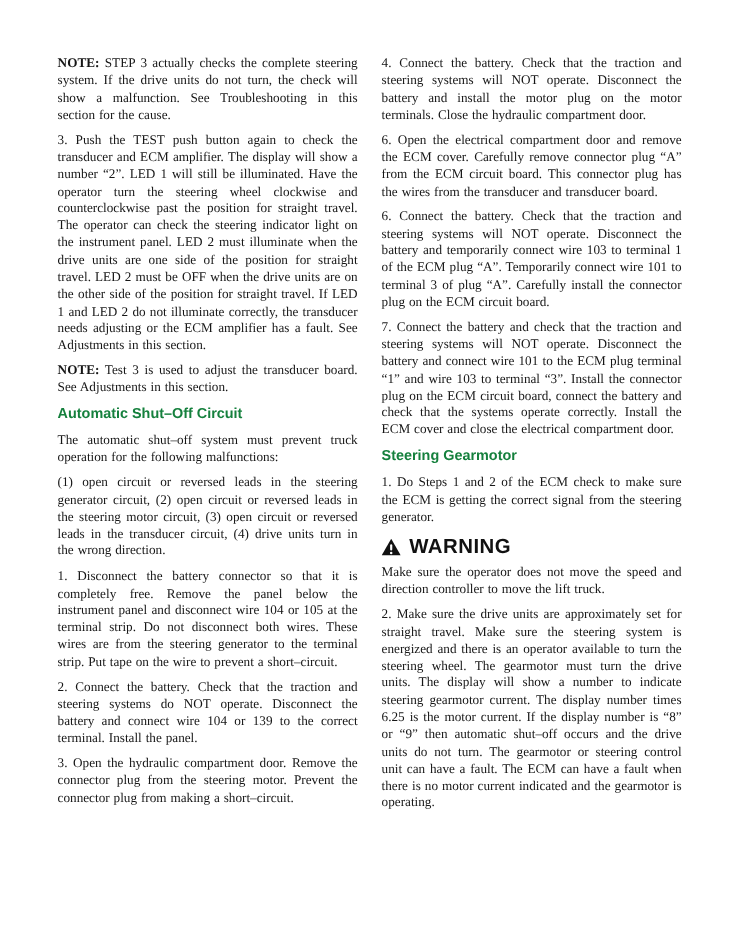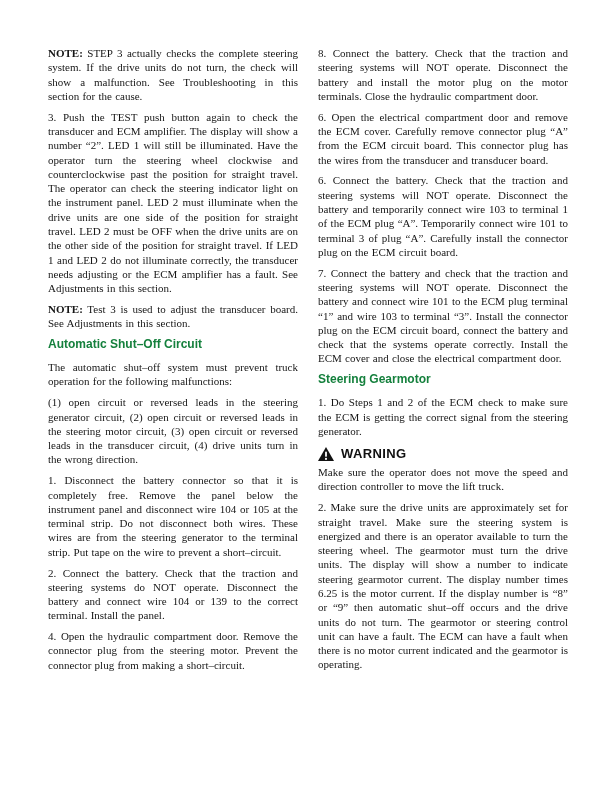--- a/index.html
+++ b/index.html
@@ -39,21 +39,21 @@
   }
   .warning-head {
     display: flex;
     align-items: center;
     gap: 7px;
     margin: 8px 0 4px 0;
   }
   .warn-label {
     font-family: "Liberation Sans", sans-serif;
     font-weight: 700;
-    font-size: 13px;
+    font-size: 17px;
     letter-spacing: 0.4px;
     color: #111111;
   }
   .warn-icon { display: block; }
   p.bold { font-weight: 400; }
   .page-number {
     position: absolute;
     left: 59px;
     top: 730px;
     font-size: 12.5px;
@@ -69,25 +69,25 @@
 
     <div class="col">
       <p class="body"><span class="lead">NOTE:</span><span> STEP 3 actually checks the complete steering system. If the drive units do not turn, the check will show a malfunction. See Troubleshooting in this section for the cause.</span></p>
       <p class="body">3. Push the TEST push button again to check the transducer and ECM amplifier. The display will show a number “2”. LED 1 will still be illuminated. Have the operator turn the steering wheel clockwise and counterclockwise past the position for straight travel. The operator can check the steering indicator light on the instrument panel. LED 2 must illuminate when the drive units are one side of the position for straight travel. LED 2 must be OFF when the drive units are on the other side of the position for straight travel. If LED 1 and LED 2 do not illuminate correctly, the transducer needs adjusting or the ECM amplifier has a fault. See Adjustments in this section.</p>
       <p class="body"><span class="lead">NOTE:</span><span> Test 3 is used to adjust the transducer board. See Adjustments in this section.</span></p>
       <h2 class="heading">Automatic Shut–Off Circuit</h2>
       <p class="body">The automatic shut–off system must prevent truck operation for the following malfunctions:</p>
       <p class="body">(1) open circuit or reversed leads in the steering generator circuit, (2) open circuit or reversed leads in the steering motor circuit, (3) open circuit or reversed leads in the transducer circuit, (4) drive units turn in the wrong direction.</p>
       <p class="body">1. Disconnect the battery connector so that it is completely free. Remove the panel below the instrument panel and disconnect wire 104 or 105 at the terminal strip. Do not disconnect both wires. These wires are from the steering generator to the terminal strip. Put tape on the wire to prevent a short–circuit.</p>
       <p class="body">2. Connect the battery. Check that the traction and steering systems do NOT operate. Disconnect the battery and connect wire 104 or 139 to the correct terminal. Install the panel.</p>
-      <p class="body">4. Open the hydraulic compartment door. Remove the connector plug from the steering motor. Prevent the connector plug from making a short–circuit.</p>
+      <p class="body">3. Open the hydraulic compartment door. Remove the connector plug from the steering motor. Prevent the connector plug from making a short–circuit.</p>
     </div>
 
     <div class="col">
-      <p class="body">8. Connect the battery. Check that the traction and steering systems will NOT operate. Disconnect the battery and install the motor plug on the motor terminals. Close the hydraulic compartment door.</p>
+      <p class="body">4. Connect the battery. Check that the traction and steering systems will NOT operate. Disconnect the battery and install the motor plug on the motor terminals. Close the hydraulic compartment door.</p>
       <p class="body">6. Open the electrical compartment door and remove the ECM cover. Carefully remove connector plug “A” from the ECM circuit board. This connector plug has the wires from the transducer and transducer board.</p>
       <p class="body">6. Connect the battery. Check that the traction and steering systems will NOT operate. Disconnect the battery and temporarily connect wire 103 to terminal 1 of the ECM plug “A”. Temporarily connect wire 101 to terminal 3 of plug “A”. Carefully install the connector plug on the ECM circuit board.</p>
       <p class="body">7. Connect the battery and check that the traction and steering systems will NOT operate. Disconnect the battery and connect wire 101 to the ECM plug terminal “1” and wire 103 to terminal “3”. Install the connector plug on the ECM circuit board, connect the battery and check that the systems operate correctly. Install the ECM cover and close the electrical compartment door.</p>
       <h2 class="heading">Steering Gearmotor</h2>
       <p class="body">1. Do Steps 1 and 2 of the ECM check to make sure the ECM is getting the correct signal from the steering generator.</p>
       <div class="warning-head">
         <svg class="warn-icon" width="16" height="14" viewBox="0 0 16 14" aria-hidden="true">
           <path d="M8 0 L16 14 L0 14 Z" fill="#111111"></path>
           <rect x="7.1" y="4.6" width="1.8" height="5.2" rx="0.9" fill="#ffffff"></rect>
           <circle cx="8" cy="11.9" r="1.05" fill="#ffffff"></circle>

